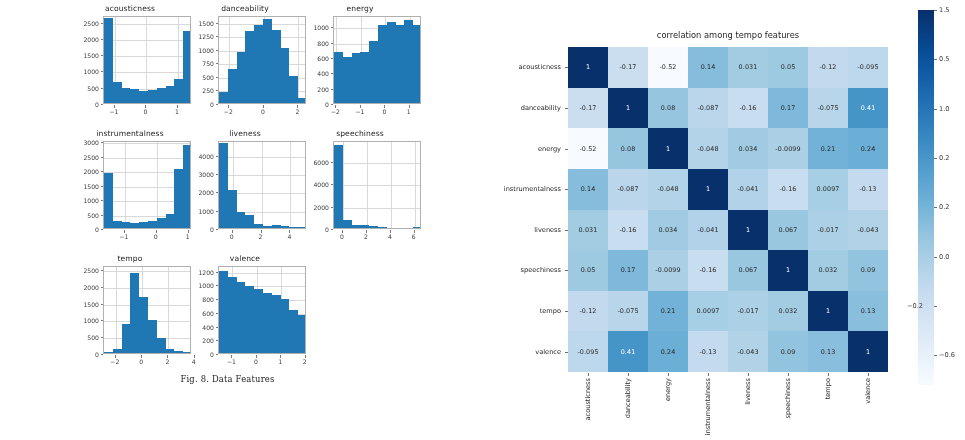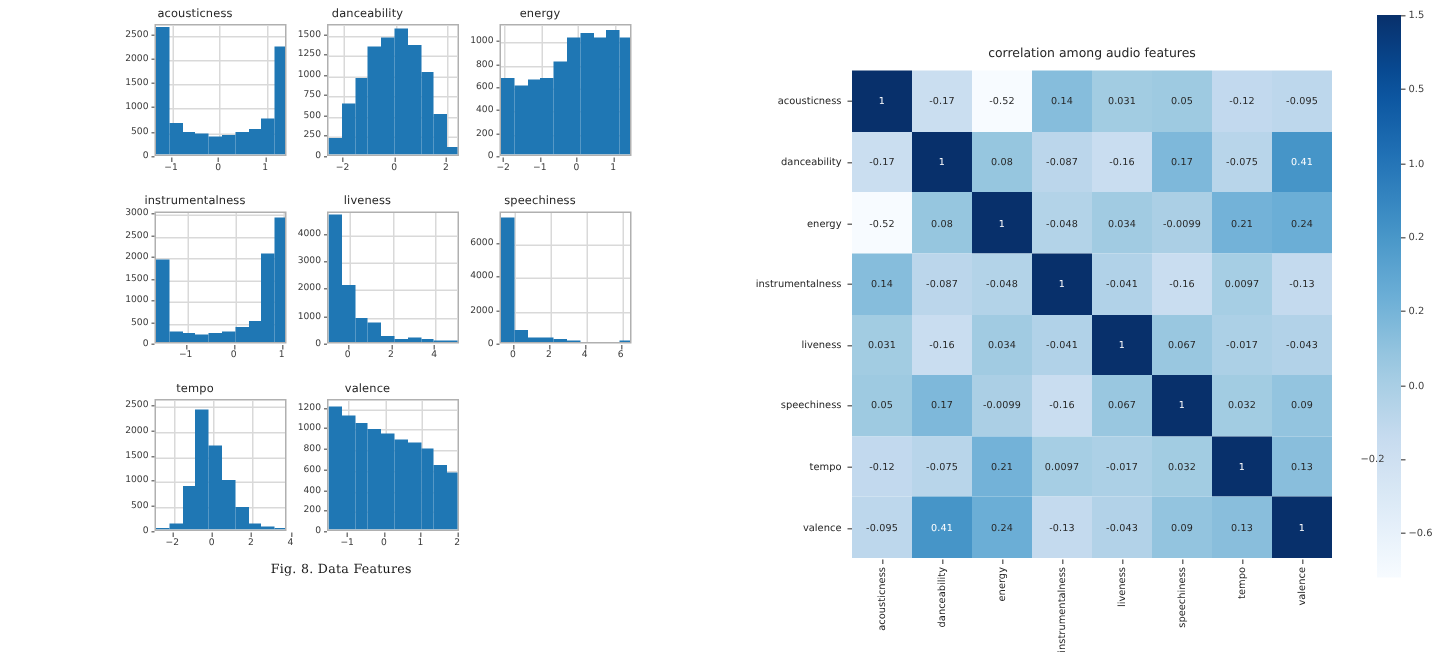--- a/index.html
+++ b/index.html
@@ -388,21 +388,21 @@
       <div class="tickmark x" style="left: 77.8889px; top: 101px;"></div>
       <div class="xtick" style="left: 102.333px; top: 103.5px;">1</div>
       <div class="tickmark x" style="left: 102.333px; top: 101px;"></div>
       <div class="xtick" style="left: 126.778px; top: 103.5px;">2</div>
       <div class="tickmark x" style="left: 126.778px; top: 101px;"></div>
     </div>
   </div>
 
 <div id="fig-caption">Fig. 8.  Data Features</div>
 
-<div id="heat-title" style="left: 568px; width: 320px; top: 30px;">correlation among audio features</div>
+<div id="heat-title" style="left: 568px; width: 320px; top: 30px;">correlation among tempo features</div>
 <div id="heat-area" style="left: 0px; top: 0px; width: 965px; height: 440px;">
     <div style="position: absolute; left: 568px; top: 47px; width: 320px; height: 325px; display: grid; grid-template-columns: repeat(8, 1fr); grid-template-rows: repeat(8, 1fr);">
       <div class="hcell" style="background: rgb(8, 48, 107); color: rgb(255, 255, 255);">1</div>
       <div class="hcell" style="background: rgb(202, 222, 240); color: rgb(38, 38, 38);">-0.17</div>
       <div class="hcell" style="background: rgb(247, 251, 255); color: rgb(38, 38, 38);">-0.52</div>
       <div class="hcell" style="background: rgb(134, 189, 220); color: rgb(38, 38, 38);">0.14</div>
       <div class="hcell" style="background: rgb(162, 204, 226); color: rgb(38, 38, 38);">0.031</div>
       <div class="hcell" style="background: rgb(158, 202, 225); color: rgb(38, 38, 38);">0.05</div>
       <div class="hcell" style="background: rgb(194, 217, 238); color: rgb(38, 38, 38);">-0.12</div>
       <div class="hcell" style="background: rgb(189, 215, 236); color: rgb(38, 38, 38);">-0.095</div>

